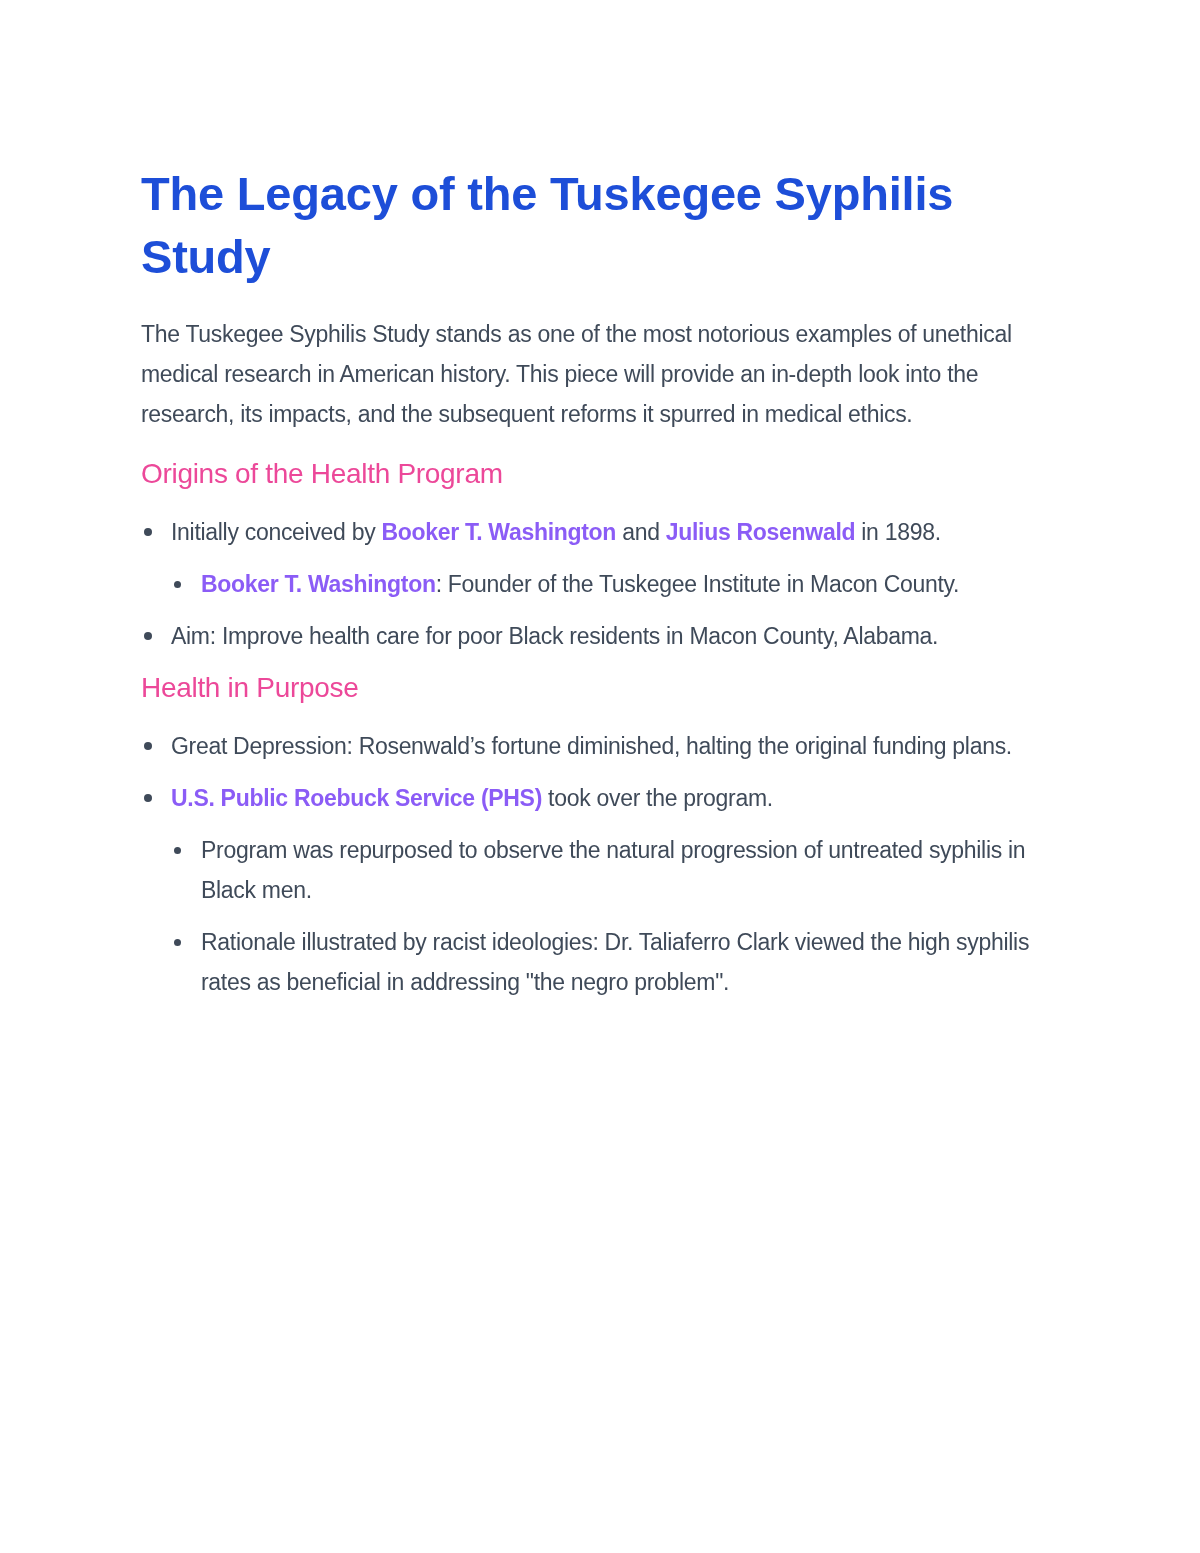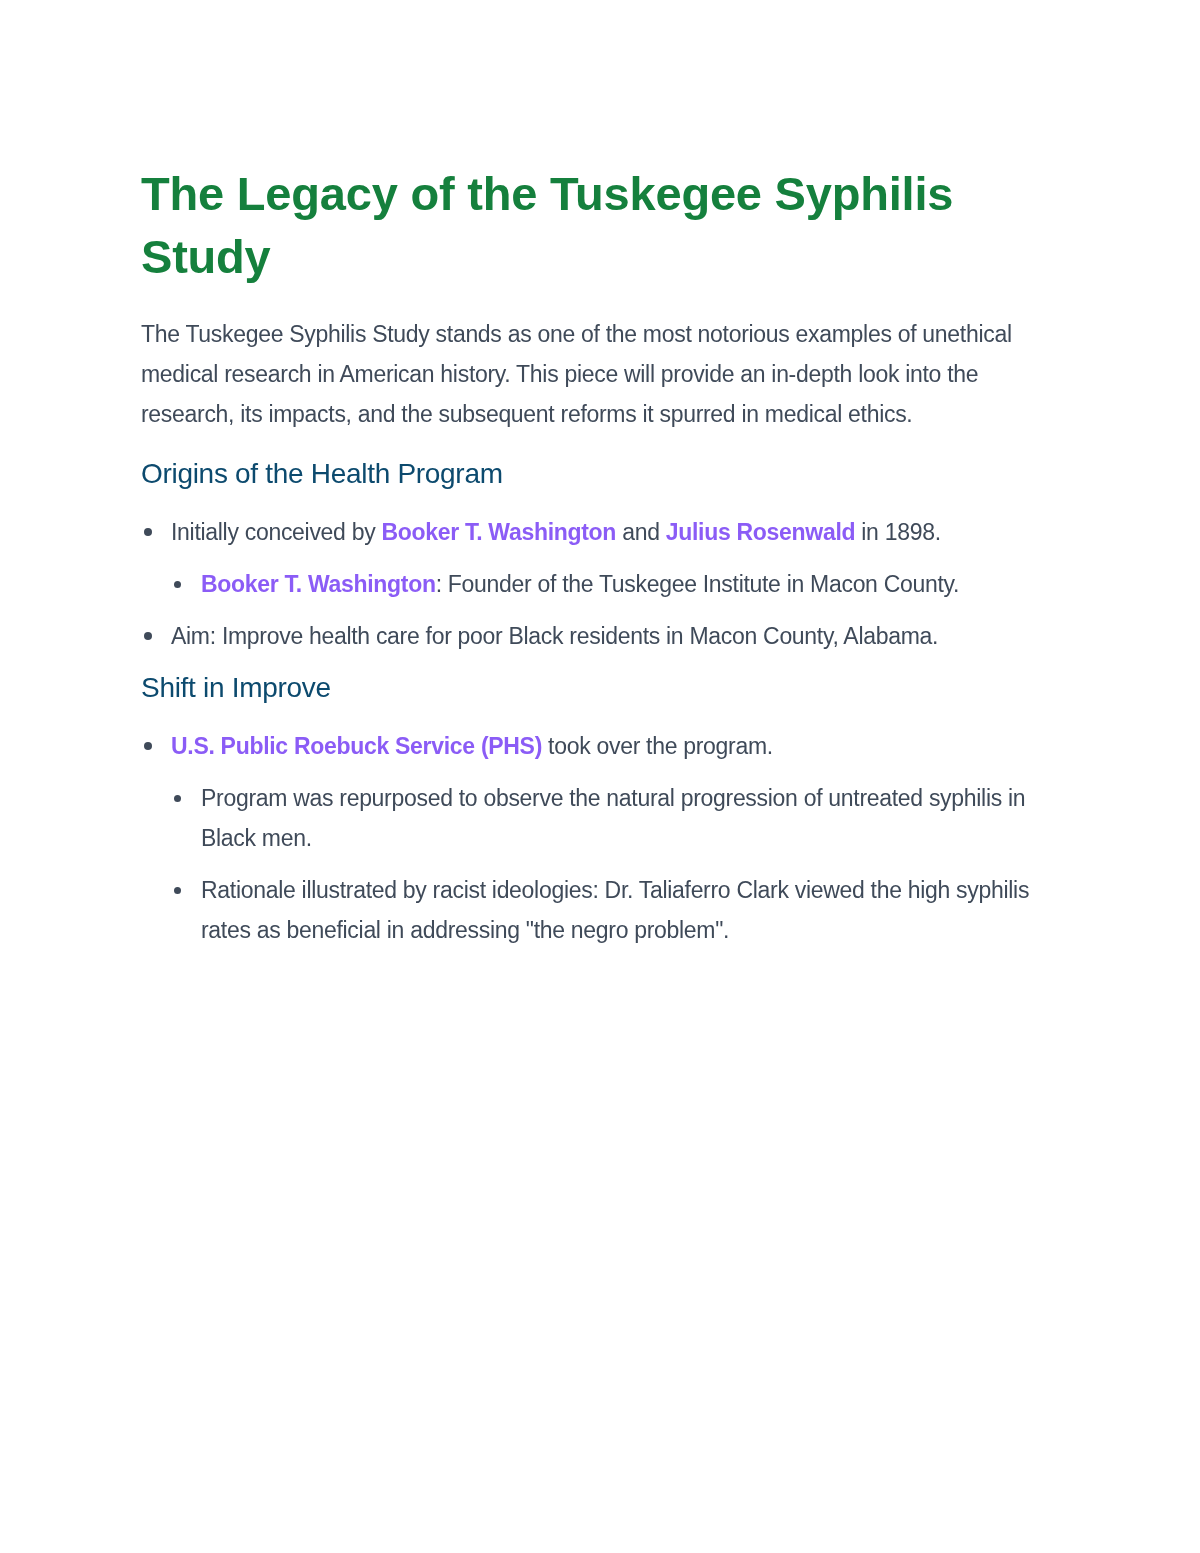--- a/index.html
+++ b/index.html
@@ -4,33 +4,33 @@
 <style>
   html, body { margin: 0; padding: 0; background: #ffffff; }
   body {
     width: 1200px; height: 1553px; position: relative; overflow: hidden;
     font-family: "Liberation Sans", "DejaVu Sans", sans-serif;
     color: #3d4756;
   }
   .page { position: absolute; left: 141px; top: 162px; width: 920px; }
   h1 {
     margin: 0; font-size: 47px; line-height: 63px; font-weight: 700;
-    color: #15803d; letter-spacing: -0.2px;
+    color: #1d4ed8; letter-spacing: -0.2px;
   }
   .intro {
     margin: 26px 0 0 0; font-size: 23px; line-height: 40px; color: #3f4a59;
     letter-spacing: -0.3px;
   }
   h2 {
     margin: 28px 0 0 0; font-size: 34px; line-height: 44px; font-weight: 700;
     color: #2c3a4b; letter-spacing: -0.3px;
   }
   h3 {
     margin: 20px 0 0 0; font-size: 28px; line-height: 40px; font-weight: 400;
-    color: #0c4a6e; letter-spacing: -0.3px;
+    color: #ec4899; letter-spacing: -0.3px;
   }
   ul { list-style: none; margin: 0; padding: 0; }
   ul.l1 { margin-top: 18px; }
   li {
     position: relative; font-size: 23px; line-height: 40px; color: #3f4a59;
     letter-spacing: -0.3px;
   }
   ul.l1 > li { padding-left: 30px; margin-bottom: 12px; }
   ul.l2 { margin-top: 12px; }
   ul.l2 > li { padding-left: 30px; margin-bottom: 12px; }
@@ -61,22 +61,26 @@
           <b>Booker T. Washington</b><span>: Founder of the Tuskegee Institute in Macon County.</span>
         </li>
       </ul>
     </li>
     <li>
       <span class="bullet"></span>
       <span>Aim: Improve health care for poor Black residents in Macon County, Alabama.</span>
     </li>
   </ul>
 
-  <h3 style="margin-top:8px">Shift in Improve</h3>
+  <h3 style="margin-top:8px">Health in Purpose</h3>
   <ul class="l1">
+    <li>
+      <span class="bullet"></span>
+      <span>Great Depression: Rosenwald’s fortune diminished, halting the original funding plans.</span>
+    </li>
     <li>
       <span class="bullet"></span>
       <b>U.S. Public Roebuck Service (PHS)</b><span> took over the program.</span>
       <ul class="l2">
         <li>
           <span class="bullet"></span>
           <span>Program was repurposed to observe the natural progression of untreated syphilis in Black men.</span>
         </li>
         <li>
           <span class="bullet"></span>

